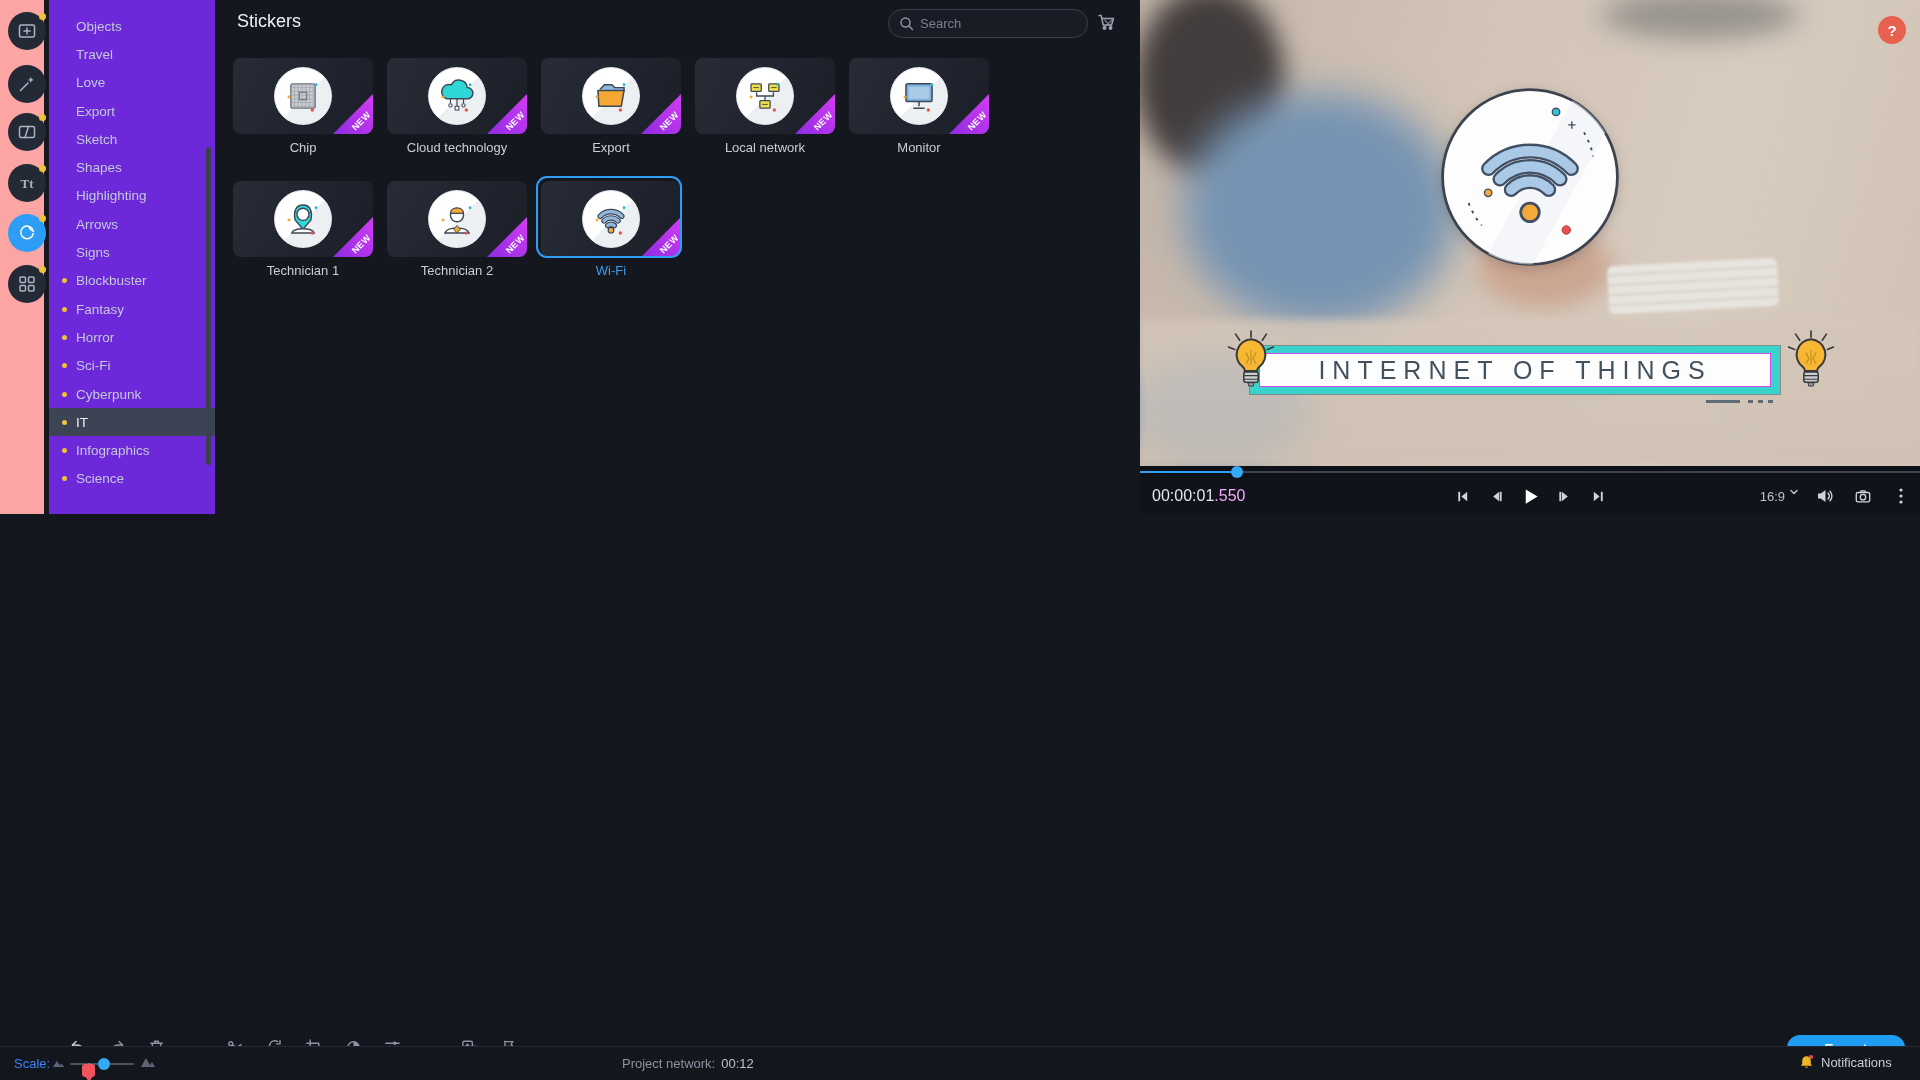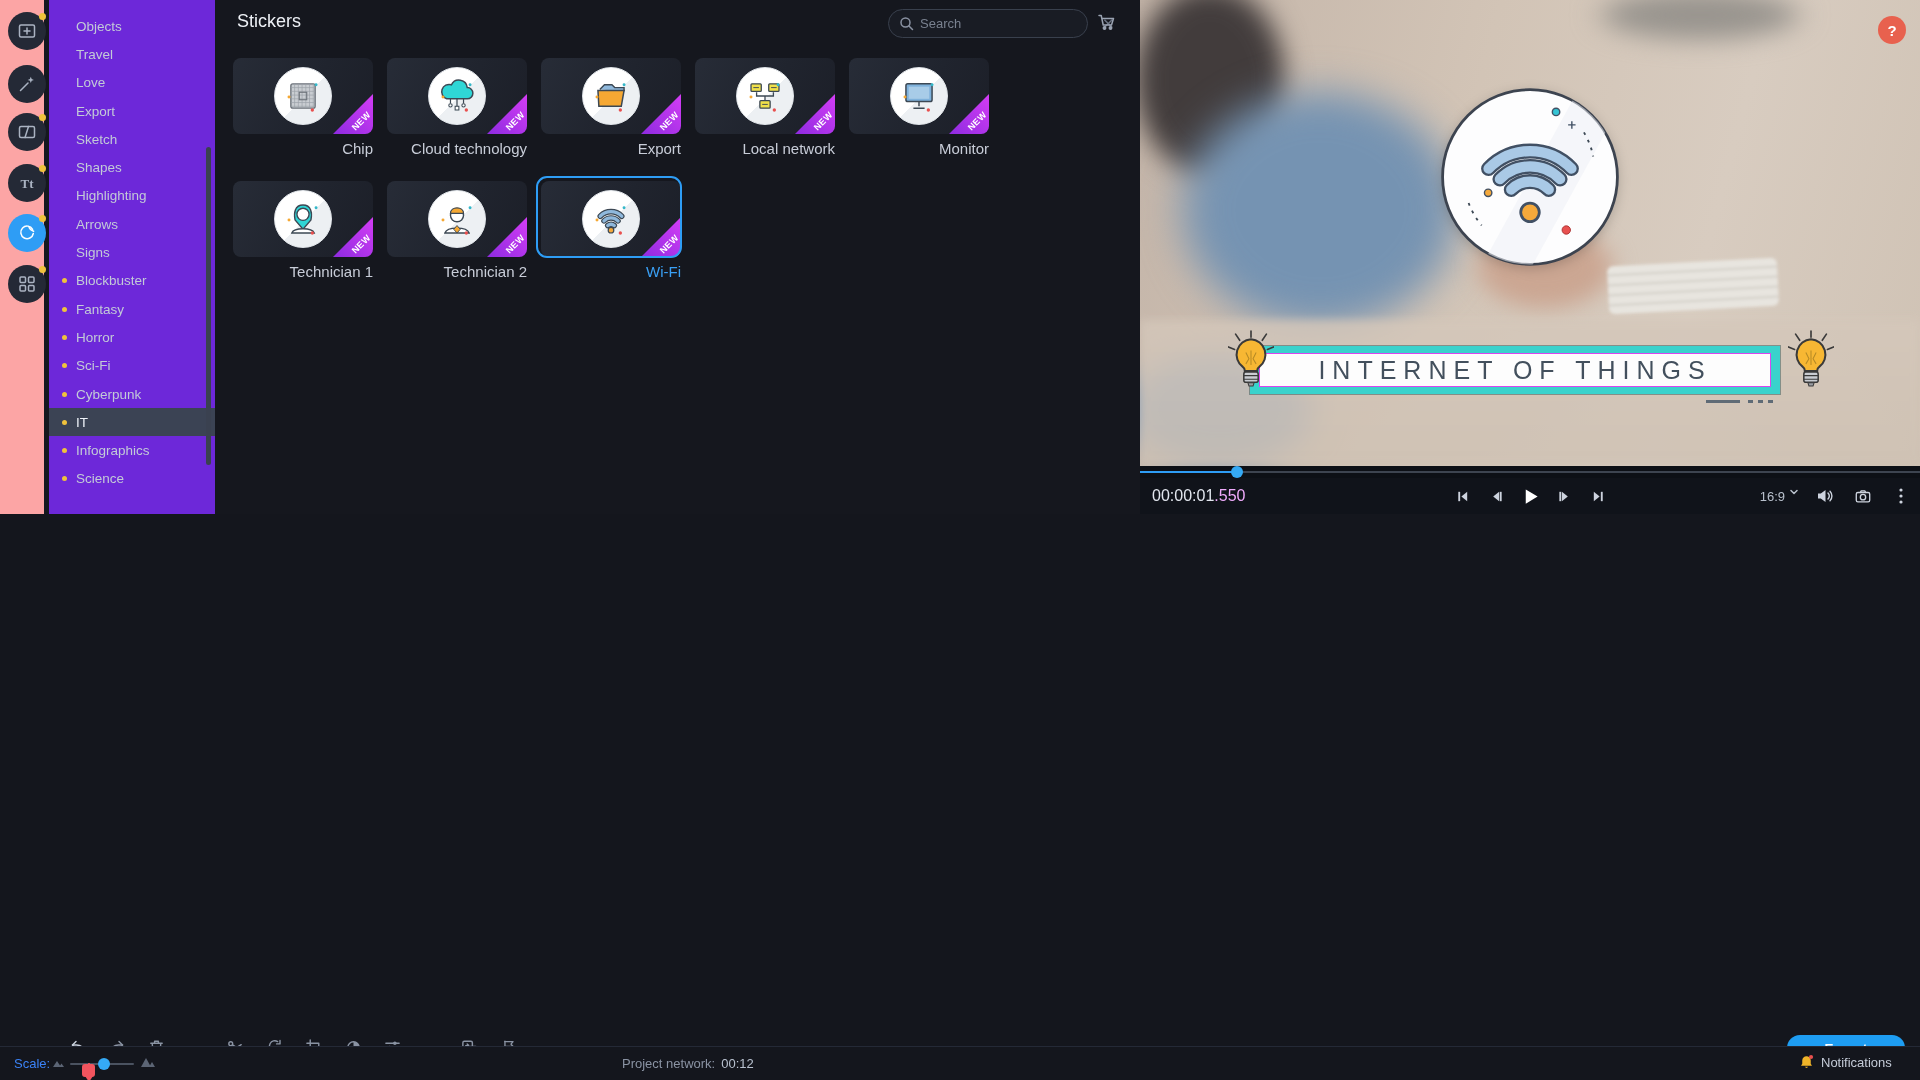--- a/index.html
+++ b/index.html
@@ -35,21 +35,21 @@
   #stickers-title{position:absolute;left:22px;top:11px;font-size:18px;color:#eef1f6;font-weight:500}
   #search-bar{position:absolute;left:673px;top:9px;width:200px;height:29px;border:1px solid #39404d;border-radius:15px;background:#191c24;display:flex;align-items:center;padding:0 10px;color:#8a92a2}
   #search-input{flex:1;background:transparent;border:none;outline:none;color:#c6cdd9;font-size:13px;font-family:"Liberation Sans",sans-serif;margin:0 6px}
   #search-input::placeholder{color:#79818f}
   #search-clear{font-size:15px;color:#6a7383;line-height:1}
   #cart-button{position:absolute;left:882px;top:13px;color:#9aa3b2}
   .sticker-card{position:absolute;width:140px;height:76px;border-radius:8px;overflow:hidden;background:linear-gradient(115deg,#272c37 0%,#20242e 55%,#1c1f28 100%)}
   .sticker-circle{position:absolute;left:41px;top:9px;width:58px;height:58px;border-radius:50%;background:linear-gradient(135deg,#ffffff 0 52%,#edf0f3 52%);border:1px solid #e2e6ea}
   .sticker-ribbon{position:absolute;right:0;bottom:0;width:40px;height:40px;clip-path:polygon(100% 0,100% 100%,0 100%);background:linear-gradient(45deg,var(--ribbon-a),var(--ribbon-b))}
   .sticker-ribbon span{position:absolute;right:1px;bottom:8px;transform:rotate(-45deg);font-size:9px;font-weight:bold;color:#fff;letter-spacing:.5px}
-  .sticker-label{position:absolute;width:140px;text-align:right;font-size:15px;color:#c8cdd8}
+  .sticker-label{position:absolute;width:140px;text-align:center;font-size:13px;color:#c8cdd8}
   .sticker-label.selected{color:#3aa0f5}
   .sticker-select-ring{position:absolute;border:2px solid var(--accent);border-radius:11px;pointer-events:none}
 
   
   #preview{position:absolute;left:1140px;top:0;width:780px;height:514px;background:#0d0f15}
   #photo{position:absolute;left:0;top:0;width:780px;height:466px;overflow:hidden;background:linear-gradient(105deg,#c3b4a8,#d2c4b6 40%,#d8ccc0 70%,#cfc2b4)}
   .blob{position:absolute;border-radius:50%}
   #help-button{position:absolute;left:738px;top:16px;width:28px;height:28px;border-radius:50%;background:#e8614e;color:#fff;font-size:15px;font-weight:bold;display:flex;align-items:center;justify-content:center}
   #wifi-sticker-overlay{position:absolute;left:297px;top:84px;width:186px;height:186px;filter:drop-shadow(0 3px 6px rgba(0,0,0,.18))}
   #iot-banner{position:absolute;left:110px;top:346px;width:530px;height:48px;background:var(--banner-teal);box-shadow:0 0 0 1px rgba(35,75,75,.45);display:flex;align-items:center;justify-content:center}

